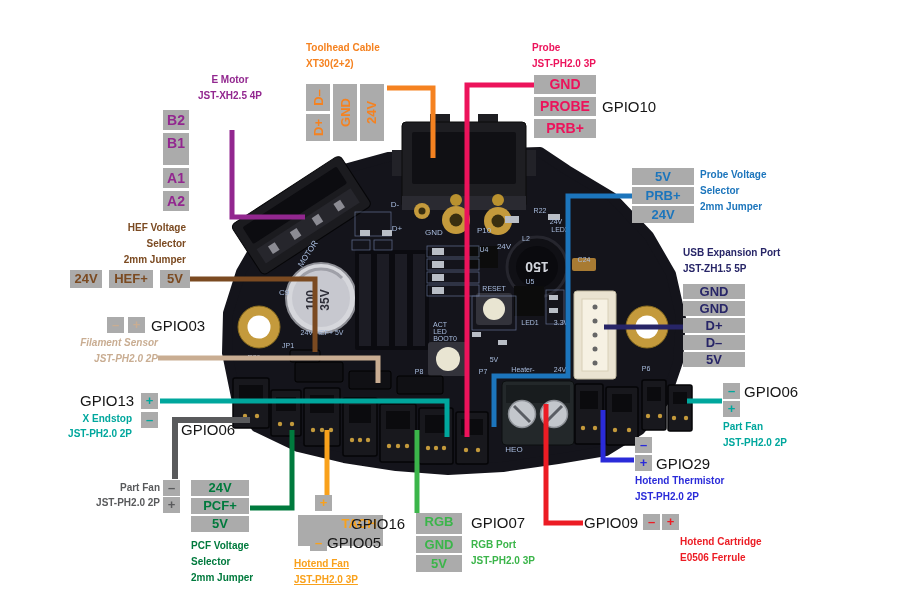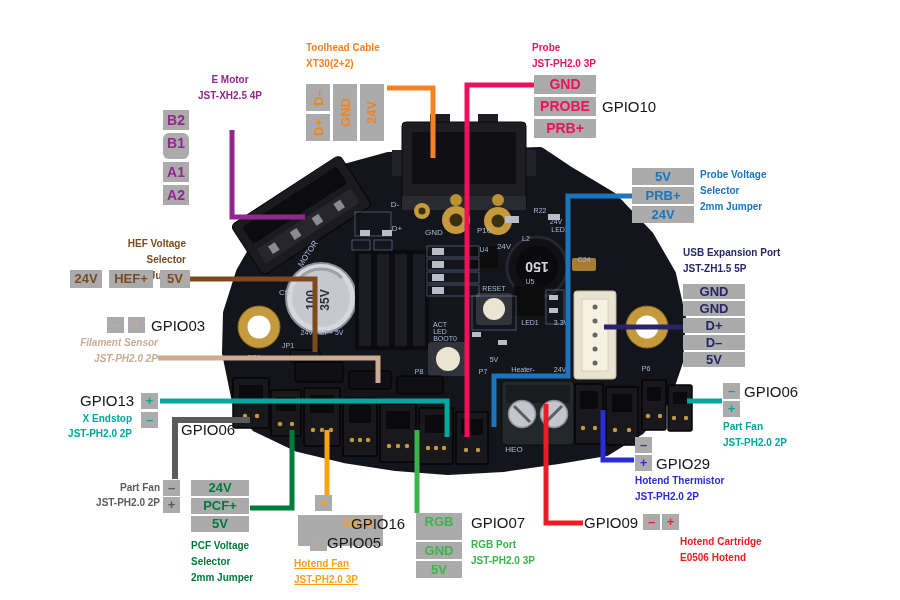--- a/index.html
+++ b/index.html
@@ -260,21 +260,21 @@
     <polyline points="603,410 603,460 634,460" stroke="#2A2BD9"></polyline>
   </g>
 </svg>
 
 <div class="t" style="left:150px;top:72px;width:160px;text-align:center;color:var(--purple);">
   <div>E Motor</div>
   <div>JST-XH2.5 4P</div>
 </div>
 <div class="bcol" style="left:163px;top:110px;flex-direction:column;gap:3px;">
   <div class="b" style="width:26px;height:20px;line-height:20px;font-size:14px;color:var(--purple);">B2</div>
-  <div class="b" style="width:26px;height:26px;line-height:20px;font-size:14px;color:var(--purple);border-radius:6px;">B1</div>
+  <div class="b" style="width:26px;height:32px;line-height:20px;font-size:14px;color:var(--purple);">B1</div>
   <div class="b" style="width:26px;height:20px;line-height:20px;font-size:14px;color:var(--purple);">A1</div>
   <div class="b" style="width:26px;height:20px;line-height:20px;font-size:14px;color:var(--purple);">A2</div>
 </div>
 
 <div class="t" style="left:306px;top:40px;color:var(--orange);">
   <div>Toolhead Cable</div>
   <div>XT30(2+2)</div>
 </div>
 <div class="bcol" style="left:306px;top:84px;flex-direction:row;gap:3px;color:var(--orange);">
   <div style="display:flex;flex-direction:column;gap:3px;">
@@ -320,21 +320,21 @@
   <div>JST-ZH1.5 5P</div>
 </div>
 <div class="bcol" style="left:683px;top:284px;gap:2px;">
   <div class="b" style="width:62px;height:15px;line-height:15px;color:var(--navy);">GND</div>
   <div class="b" style="width:62px;height:15px;line-height:15px;color:var(--navy);">GND</div>
   <div class="b" style="width:62px;height:15px;line-height:15px;color:var(--navy);">D+</div>
   <div class="b" style="width:62px;height:15px;line-height:15px;color:var(--navy);">D–</div>
   <div class="b" style="width:62px;height:15px;line-height:15px;color:var(--navy);">5V</div>
 </div>
 
-<div class="t ra" style="left:58px;top:236px;width:128px;color:var(--brown);">
+<div class="t ra" style="left:58px;top:220px;width:128px;color:var(--brown);">
   <div>HEF Voltage</div>
   <div>Selector</div>
   <div>2mm Jumper</div>
 </div>
 <div class="brow" style="left:70px;top:270px;">
   <div class="b" style="width:32px;height:18px;line-height:18px;color:var(--brown);">24V</div>
   <div class="b" style="width:44px;height:18px;line-height:18px;color:var(--brown);">HEF+</div>
   <div class="b" style="width:30px;height:18px;line-height:18px;color:var(--brown);">5V</div>
 </div>
 
@@ -381,36 +381,36 @@
 <div class="b" style="position:absolute;left:298px;top:515px;width:48px;height:31px;line-height:17px;color:var(--amber);padding-left:37px;">TACH</div>
 <div class="gpio" style="left:351px;top:516px;">GPIO16</div>
 <div class="sm" style="left:310px;top:535px;color:var(--amber);">–</div>
 <div class="gpio" style="left:327px;top:535px;">GPIO05</div>
 <div class="t" style="left:294px;top:556px;color:var(--amber);text-decoration:underline;">
   <div>Hotend Fan</div>
   <div>JST-PH2.0 3P</div>
 </div>
 
 <div class="bcol" style="left:416px;top:513px;gap:2px;">
-  <div class="b" style="width:46px;height:27px;line-height:17px;color:var(--green);">RGB</div>
+  <div class="b" style="width:46px;height:21px;line-height:17px;color:var(--green);">RGB</div>
   <div class="b" style="width:46px;height:17px;line-height:17px;color:var(--green);">GND</div>
   <div class="b" style="width:46px;height:17px;line-height:17px;color:var(--green);">5V</div>
 </div>
 <div class="gpio" style="left:471px;top:515px;">GPIO07</div>
 <div class="t" style="left:471px;top:537px;color:var(--green);">
   <div>RGB Port</div>
   <div>JST-PH2.0 3P</div>
 </div>
 
 <div class="gpio" style="left:584px;top:515px;">GPIO09</div>
 <div class="sm" style="left:643px;top:514px;color:var(--red);">–</div>
 <div class="sm" style="left:662px;top:514px;color:var(--red);">+</div>
 <div class="t" style="left:636px;top:534px;color:var(--red);margin-left:44px;">
   <div>Hotend Cartridge</div>
-  <div>E0506 Hotend</div>
+  <div>E0506 Ferrule</div>
 </div>
 
 <div class="sm" style="left:723px;top:383px;color:var(--teal);">–</div>
 <div class="gpio" style="left:744px;top:384px;">GPIO06</div>
 <div class="sm" style="left:723px;top:401px;color:var(--teal);">+</div>
 <div class="t" style="left:723px;top:419px;color:var(--teal);">
   <div>Part Fan</div>
   <div>JST-PH2.0 2P</div>
 </div>
 

